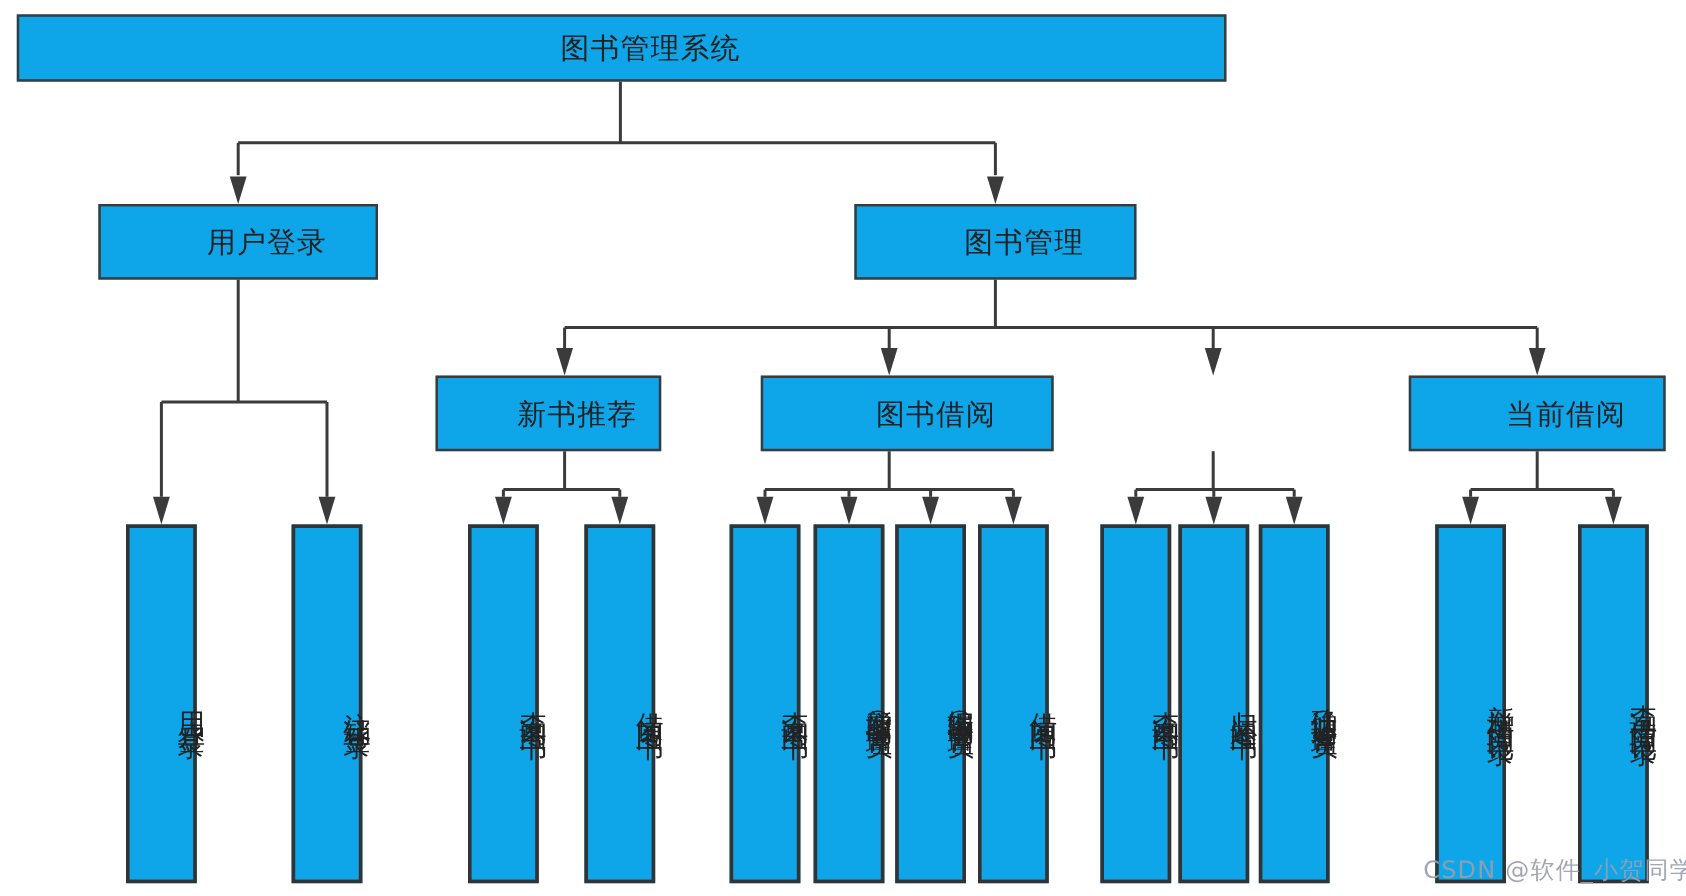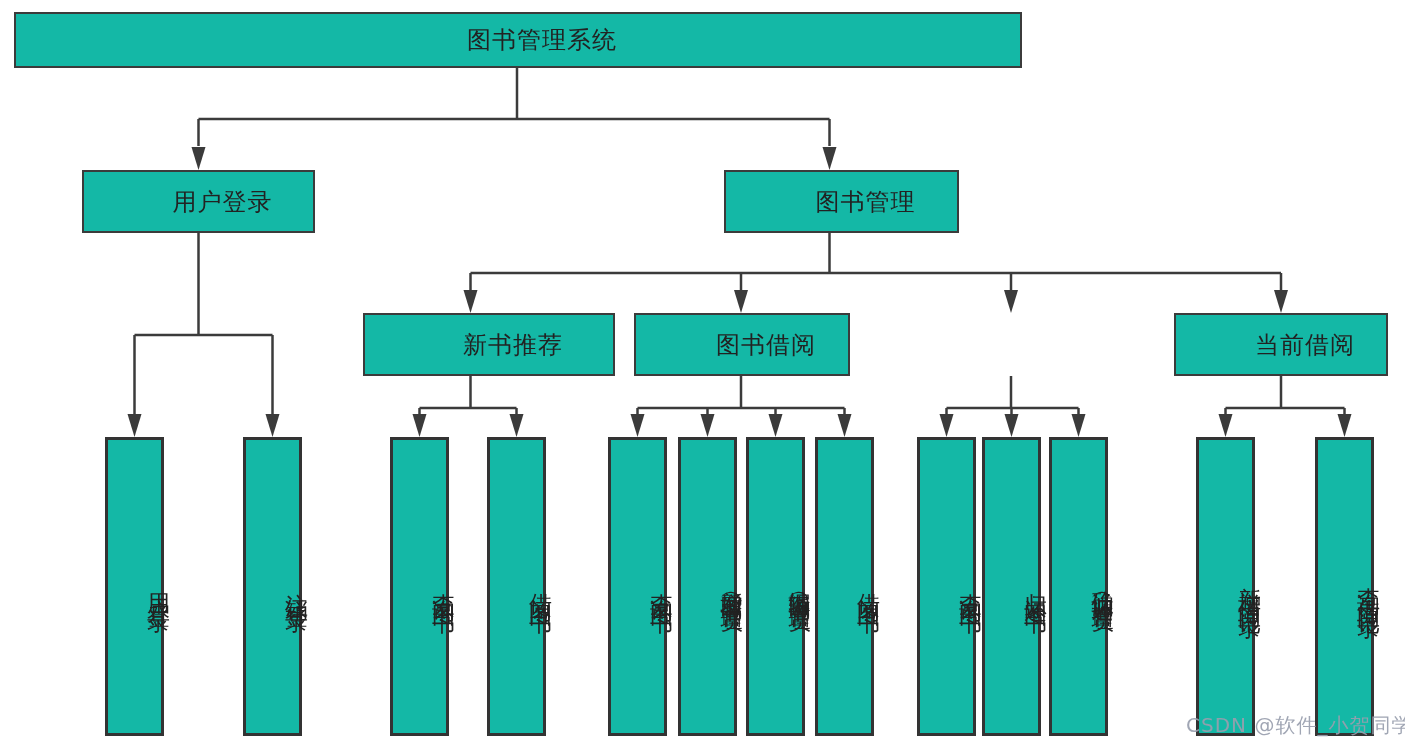--- a/index.html
+++ b/index.html
@@ -17,21 +17,21 @@
   }
   .connectors {
     position: absolute;
     left: 0; top: 0;
     width: 1405px;
     height: 747px;
     z-index: 1;
   }
   .node {
     position: absolute;
-    background: #14b8a6;
+    background: #0ea5e9;
     border: 2px solid #3b3b3b;
     box-sizing: border-box;
     display: flex;
     align-items: center;
     justify-content: center;
     color: #222222;
     z-index: 2;
     padding-left: 48px;
   }
   .node.hbox {
@@ -136,24 +136,24 @@
       <polygon points="1004.5,414 1018.5,414 1011.5,437"></polygon>
       <polygon points="1071.5,414 1085.5,414 1078.5,437"></polygon>
       <polygon points="1218.5,414 1232.5,414 1225.5,437"></polygon>
       <polygon points="1337.5,414 1351.5,414 1344.5,437"></polygon>
     </g>
   </svg>
 
   <div class="node hbox" style="left:14px; top:12px; width:1008px; height:56px;">图书管理系统</div>
 
   <div class="node hbox" style="left:82px; top:170px; width:233px; height:63px;">用户登录</div>
-  <div class="node hbox" style="left:712px; top:170px; width:235px; height:63px;margin-left:12px;">图书管理</div>
-
-  <div class="node hbox" style="left:363px; top:313px; width:252px; height:63px;">新书推荐</div>
-  <div class="node hbox" style="left:634px; top:313px; width:216px; height:63px;">图书借阅</div>
+  <div class="node hbox" style="left:712px; top:170px; width:235px; height:63px;">图书管理</div>
+
+  <div class="node hbox" style="left:363px; top:313px; width:188px; height:63px;">新书推荐</div>
+  <div class="node hbox" style="left:634px; top:313px; width:244px; height:63px;">图书借阅</div>
   <div class="node hbox" style="left:1174px; top:313px; width:214px; height:63px;">当前借阅</div>
 
   <div class="node leaf" style="left:105px; top:437px; width:59px; height:299px;">
     <span class="vtext">用户登录</span>
   </div>
   <div class="node leaf" style="left:243px; top:437px; width:59px; height:299px;">
     <span class="vtext">注销登录</span>
   </div>
 
   <div class="node leaf" style="left:390px; top:437px; width:59px; height:299px;">

